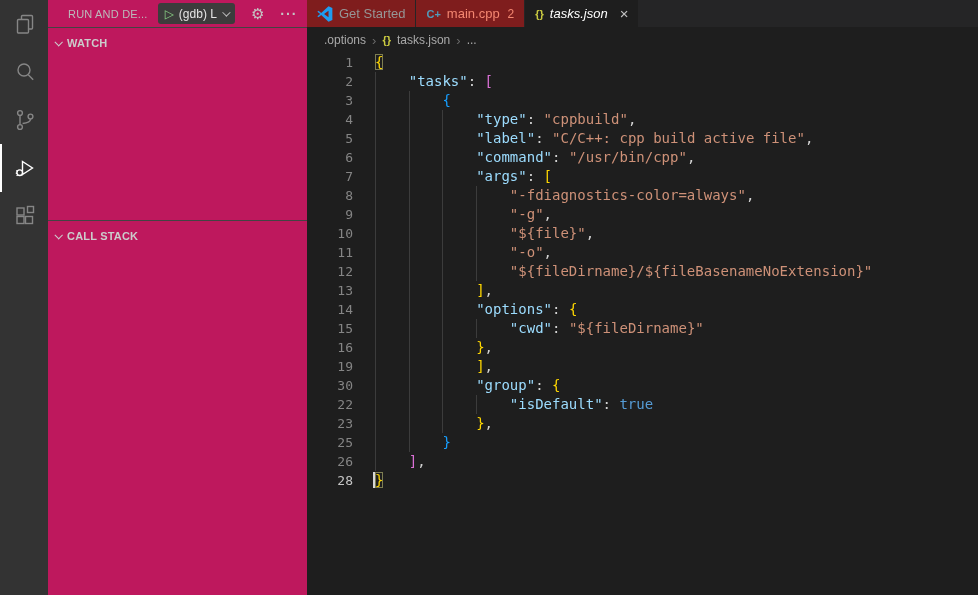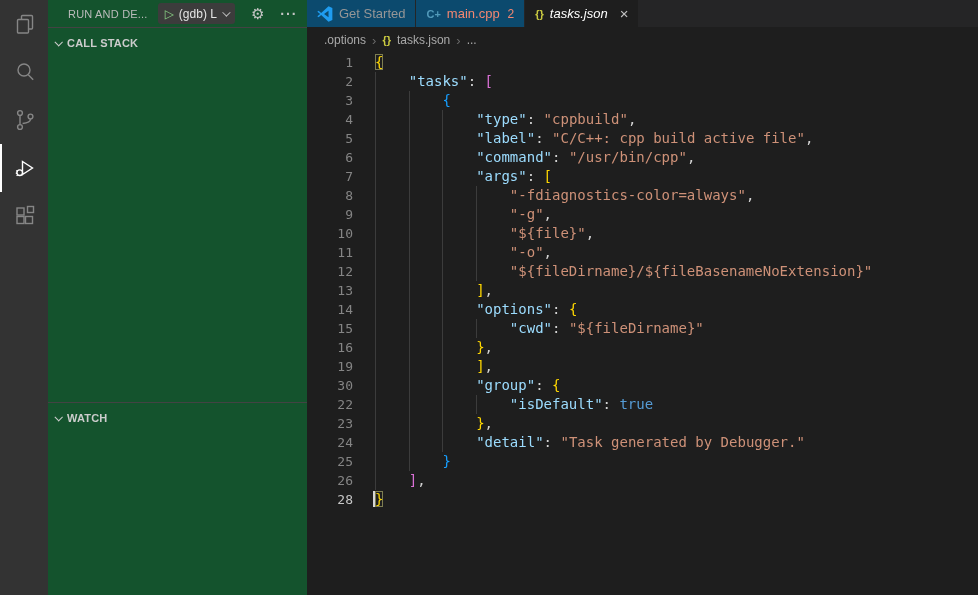--- a/index.html
+++ b/index.html
@@ -11,39 +11,39 @@
     display:flex;
     cursor:default;
   }
   
   #activity-bar { width:48px; background:#333333; display:flex; flex-direction:column; flex:none; }
   .act-item { height:48px; display:flex; align-items:center; justify-content:center; border-left:2px solid transparent; }
   .act-item svg { width:24px; height:24px; stroke:#868686; fill:none; stroke-width:1.4; }
   .act-item.active { border-left-color:#ffffff; }
   .act-item.active svg { stroke:#ffffff; }
   
-  #sidebar { width:259px; background:#14532d; display:flex; flex-direction:column; flex:none;text-align:right; }
+  #sidebar { width:259px; background:#be185d; display:flex; flex-direction:column; flex:none;text-align:right; }
   .side-header { height:27px; display:flex; align-items:center; padding-left:20px; flex:none; }
   .side-title { font-size:11px; color:#bbbbbb; letter-spacing:.2px; white-space:nowrap; }
   .launch-btn { margin-left:10px; background:#3c3c3c; border-radius:3px; height:21px; display:flex; align-items:center; gap:5px; padding:0 7px; font-size:12px; color:#e4e4e4; }
   .play-glyph { color:#89d185; font-size:12px; line-height:1; }
   .chev { width:6px; height:6px; border-right:1.4px solid #bcbcbc; border-bottom:1.4px solid #bcbcbc; transform:rotate(45deg) translateY(-2px); display:inline-block; }
   .gear-glyph { margin-left:16px; font-size:15px; color:#c5c5c5; }
   .dots-glyph { margin-left:16px; font-size:14px; font-weight:bold; color:#c5c5c5; letter-spacing:1px; }
   .section { display:flex; flex-direction:column; }
   #sec-variables { height:324px; padding-top:5px; }
   #sec-watch { height:193px; border-top:1px solid #434343; padding-top:4px; }
   #sec-callstack { flex:1; border-top:1px solid #434343; padding-top:4px; }
   .section-header { height:22px; display:flex; align-items:center; gap:6px; padding-left:7px; }
   .section-header .chev { border-color:#cccccc; transform:rotate(45deg) translateY(-1px); }
   .section-title { font-size:11px; font-weight:bold; color:#cccccc; letter-spacing:.2px; }
   
   #editor { flex:1; display:flex; flex-direction:column; min-width:0; }
   #tabbar { height:27px; background:#252526; display:flex; flex:none; }
-  .tab { display:flex; align-items:center; gap:6px; padding:0 10px; font-size:13px; background:#0c4a6e; border-right:1px solid #252526; }
+  .tab { display:flex; align-items:center; gap:6px; padding:0 10px; font-size:13px; background:#7f1d1d; border-right:1px solid #252526; }
   .tab.active { background:#1e1e1e; }
   .tab-label { color:#969696; white-space:nowrap; }
   .tab.active .tab-label { color:#ffffff; font-style:italic; }
   .tab-label.error, .tab-badge.error { color:#f48771; }
   .tab-badge { font-size:12px; margin-left:2px; }
   .tab-close { color:#c5c5c5; font-size:15px; margin-left:6px; }
   .vscode-logo { width:16px; height:16px; }
   .cpp-glyph { color:#519aba; font-weight:bold; font-size:11px; }
   .json-glyph { color:#cbcb41; font-weight:bold; font-size:11px; }
   #breadcrumb { height:26px; display:flex; align-items:center; gap:6px; padding-left:17px; font-size:12px; color:#a9a9a9; background:#1e1e1e; flex:none; }
@@ -115,31 +115,31 @@
     <div class="launch-btn">
       <span class="play-glyph">▷</span>
       <span>(gdb) L</span>
       <span class="chev"></span>
     </div>
     <span class="gear-glyph">⚙</span>
     <span class="dots-glyph">···</span>
   </div>
 
 
+  <div class="section" id="sec-watch">
+    <div class="section-header">
+      <span class="chev"></span>
+      <span class="section-title">WATCH</span>
+    </div>
+  </div>
+
   <div class="section" id="sec-callstack">
     <div class="section-header">
       <span class="chev"></span>
       <span class="section-title">CALL STACK</span>
-    </div>
-  </div>
-
-  <div class="section" id="sec-watch">
-    <div class="section-header">
-      <span class="chev"></span>
-      <span class="section-title">WATCH</span>
     </div>
   </div>
 </div>
 
 <div id="editor">
   <div id="tabbar">
     <div class="tab">
       <svg class="vscode-logo" viewBox="0 0 100 100">
         <path fill="#1f9cf0" fill-rule="evenodd" d="M72 2 L96 12 V88 L72 98 L26 57 L10 70 L2 64 L20 50 L2 36 L10 30 L26 43 Z M72 30 L44 50 L72 70 Z"></path>
       </svg>
@@ -241,24 +241,20 @@
       </div>
       <div class="code-line">
         <span class="ln">22</span>
         <span class="lt"><span class="guide" style="left: 0ch;"></span><span class="guide" style="left: 4ch;"></span><span class="guide" style="left: 8ch;"></span><span class="guide" style="left: 12ch;"></span><span class="tk-ws">                </span><span class="tk-key">"isDefault"</span><span class="tk-pun">: </span><span class="tk-kw">true</span></span>
       </div>
       <div class="code-line">
         <span class="ln">23</span>
         <span class="lt"><span class="guide" style="left: 0ch;"></span><span class="guide" style="left: 4ch;"></span><span class="guide" style="left: 8ch;"></span><span class="tk-ws">            </span><span class="tk-b1">}</span><span class="tk-pun">,</span></span>
       </div>
       <div class="code-line">
-        <span class="ln">24</span>
-        <span class="lt"><span class="guide" style="left: 0ch;"></span><span class="guide" style="left: 4ch;"></span><span class="guide" style="left: 8ch;"></span><span class="tk-ws">            </span><span class="tk-key">"detail"</span><span class="tk-pun">: </span><span class="tk-str">"Task generated by Debugger."</span></span>
-      </div>
-      <div class="code-line">
         <span class="ln">25</span>
         <span class="lt"><span class="guide" style="left: 0ch;"></span><span class="guide" style="left: 4ch;"></span><span class="tk-ws">        </span><span class="tk-b3">}</span></span>
       </div>
       <div class="code-line">
         <span class="ln">26</span>
         <span class="lt"><span class="guide" style="left: 0ch;"></span><span class="tk-ws">    </span><span class="tk-b2">]</span><span class="tk-pun">,</span></span>
       </div>
       <div class="code-line">
         <span class="ln ln-active">28</span>
         <span class="lt"><span class="tk-b1 boxc">}</span></span>

